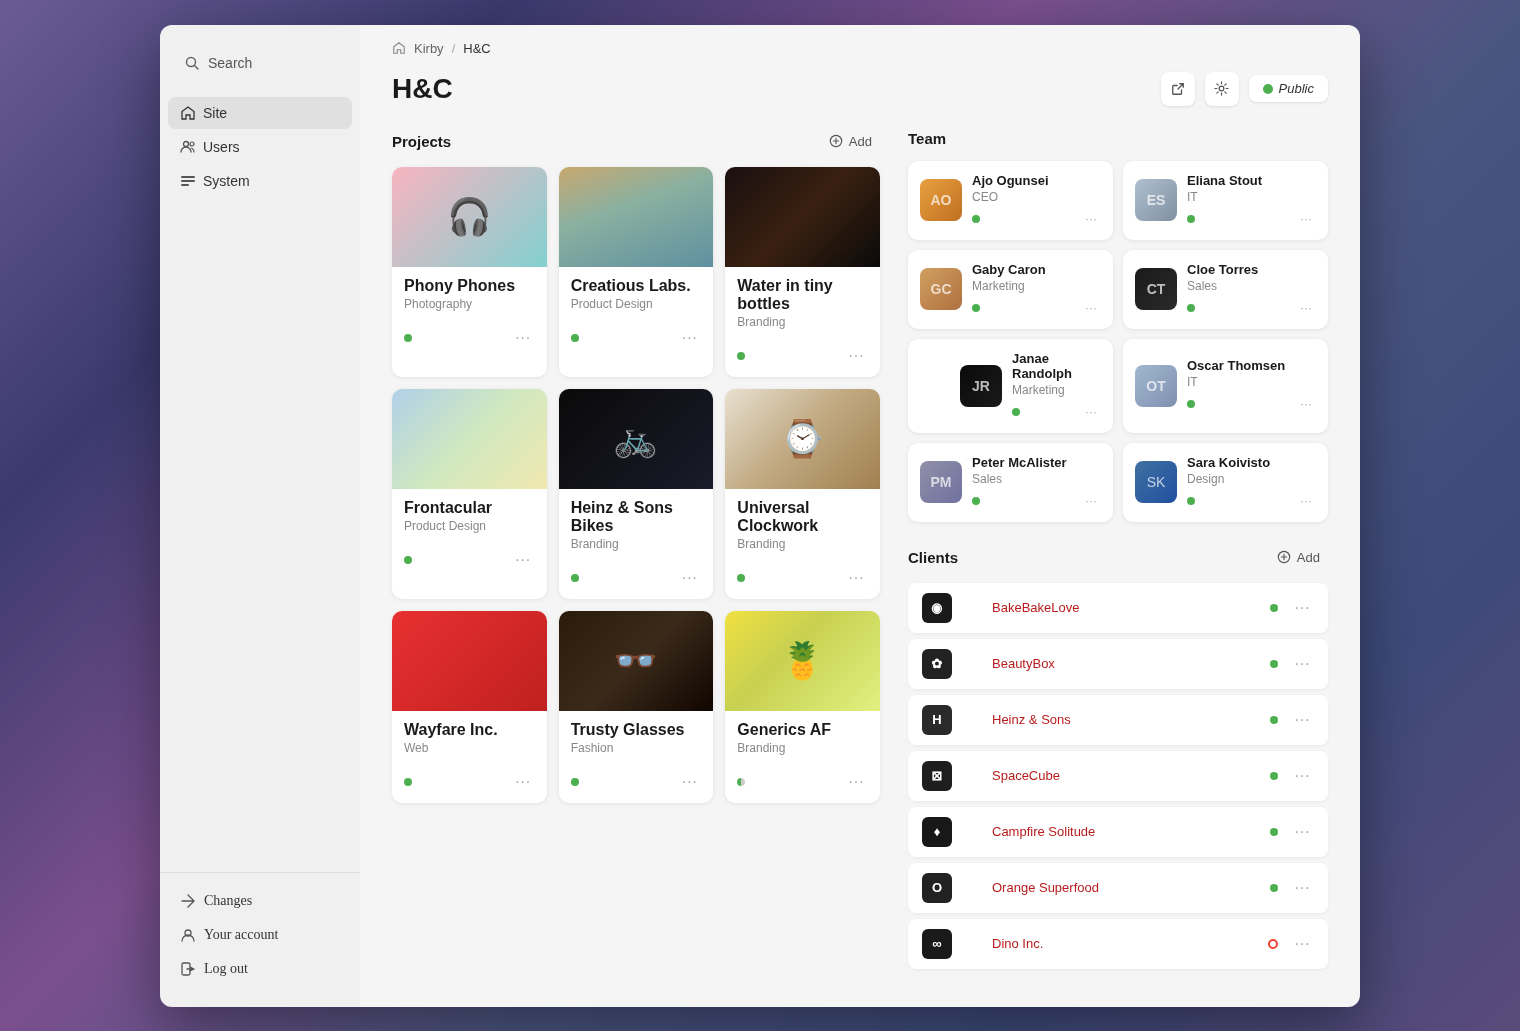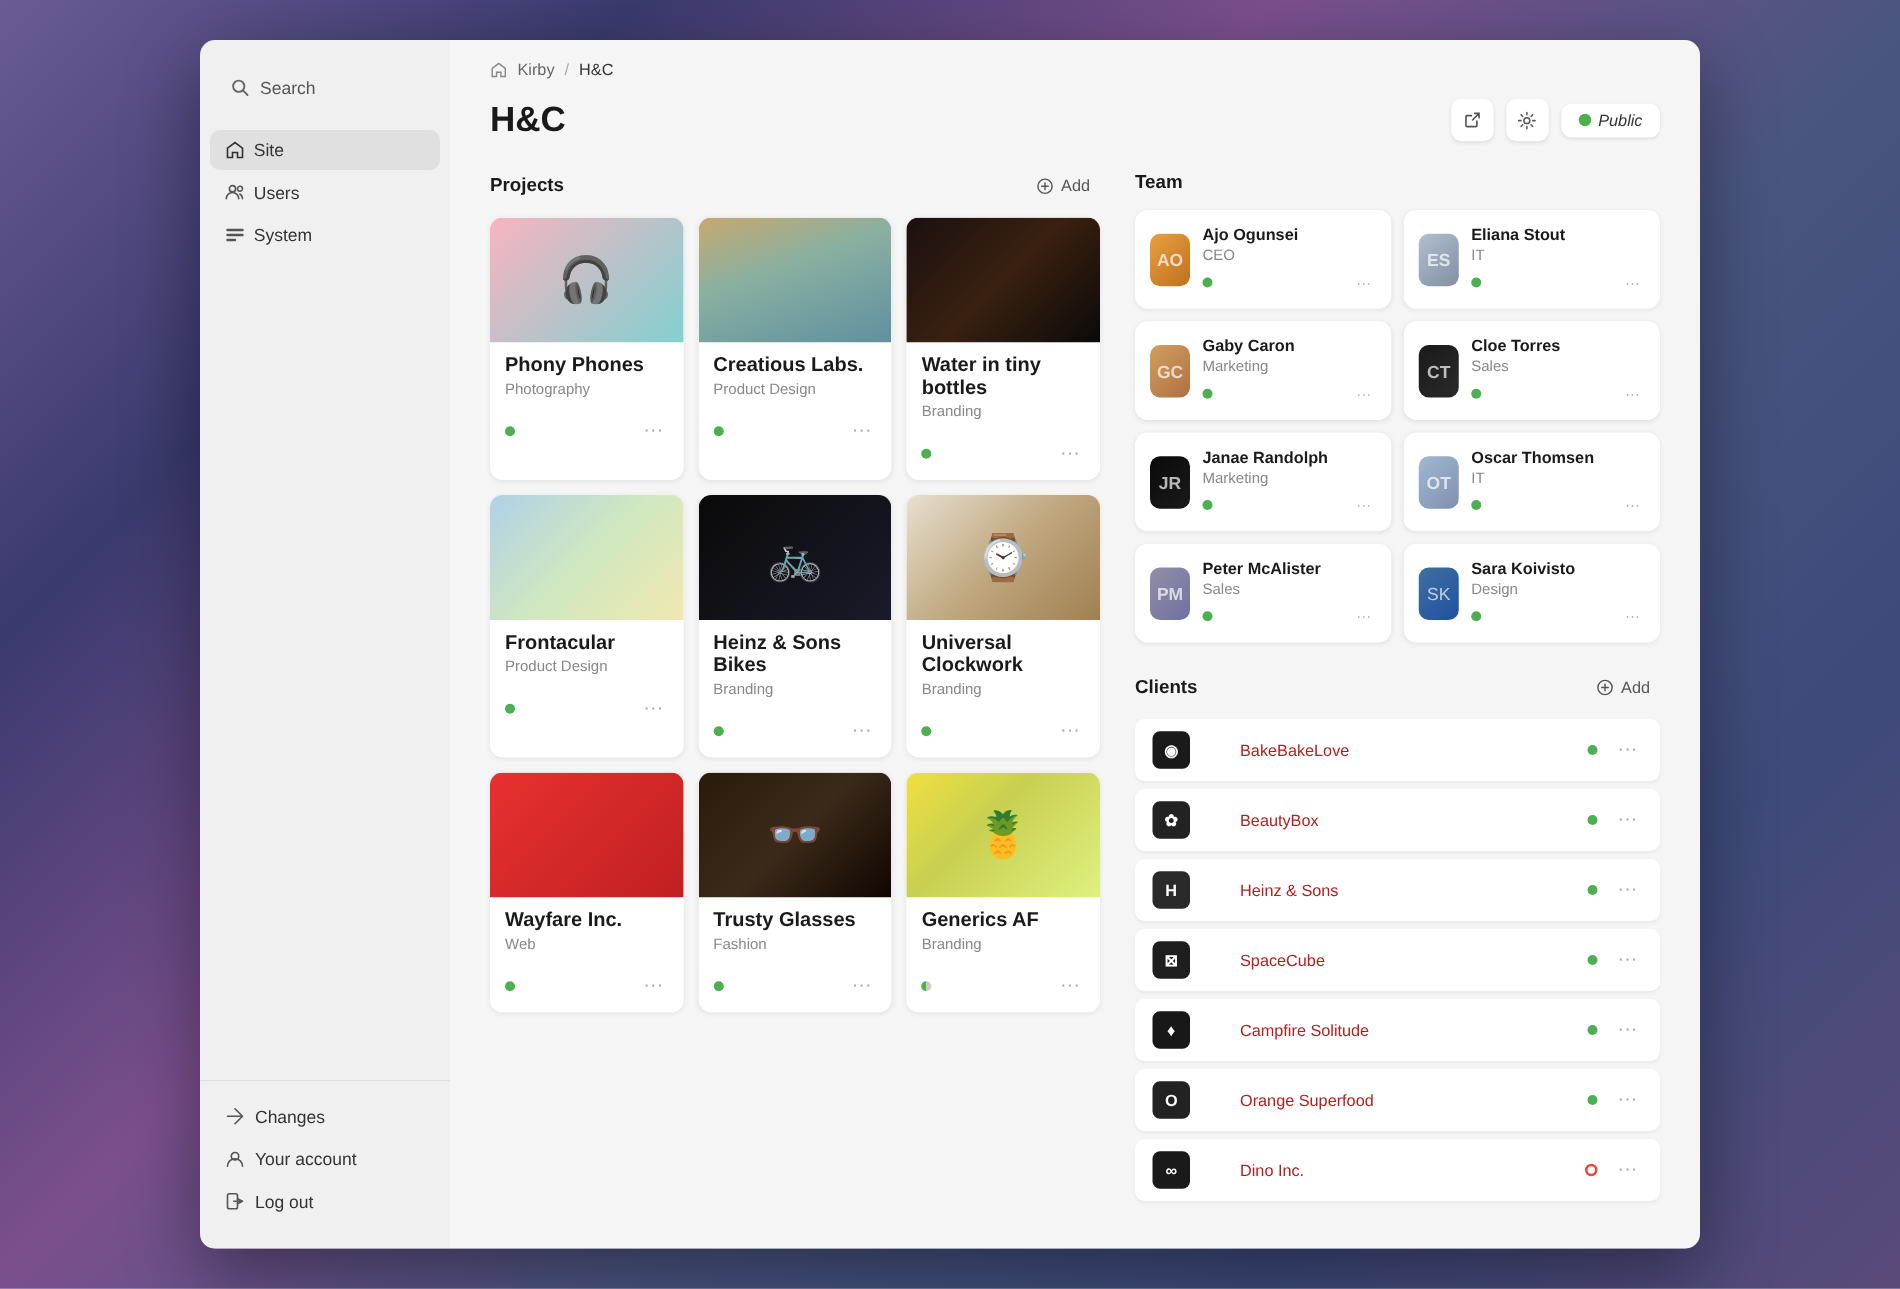--- a/index.html
+++ b/index.html
@@ -66,20 +66,21 @@
     .sidebar-bottom-item {
       display: flex;
       align-items: center;
       gap: 8px;
       padding: 8px 12px;
       border-radius: 8px;
       cursor: pointer;
       font-size: 14px;
       color: #333;
       margin-bottom: 2px;
+      font-family: Liberation Serif, serif;
     }
 
     
     .main {
       flex: 1;
       background: #f5f5f5;
       overflow-y: auto;
       display: flex;
       flex-direction: column;
     }
@@ -240,21 +241,21 @@
       border-radius: 10px;
       padding: 12px;
       display: flex;
       align-items: center;
       gap: 10px;
       box-shadow: 0 1px 4px rgba(0,0,0,0.08);
       cursor: pointer;
       position: relative;
     }
     .team-avatar {
-      width: 32px;
+      width: 42px;
       height: 42px;
       border-radius: 8px;
       background: #ddd;
       overflow: hidden;
       flex-shrink: 0;
     }
     .team-info { flex: 1; min-width: 0; }
     .team-name { font-size: 13px; font-weight: 600; color: #1a1a1a; margin-bottom: 2px; }
     .team-role { font-size: 12px; color: #888; }
     .team-footer {
@@ -572,21 +573,21 @@
     <div class="team-info">
       <div class="team-name">Cloe Torres</div>
       <div class="team-role">Sales</div>
       <div class="team-footer">
         <div class="green-dot"></div>
         <button class="more-btn" style="font-size:12px;">···</button>
       </div>
     </div>
   </div>
               <div class="team-card">
-    <div class="team-avatar" style="background:linear-gradient(135deg, #0a0a0a 0%, #1a1a1a 100%);display:flex;align-items:center;justify-content:center;color:rgba(255,255,255,0.7);font-size:14px;font-weight:600;">JR</div>
+    <div class="team-avatar" style="background:linear-gradient(135deg, #0a0a0a 0%, #1a1a1a 100%);display:flex;align-items:center;justify-content:center;color:rgba(255,255,255,0.7);font-size:14px;font-weight:600;margin-left:40px;">JR</div>
     <div class="team-info">
       <div class="team-name">Janae Randolph</div>
       <div class="team-role">Marketing</div>
       <div class="team-footer">
         <div class="green-dot"></div>
         <button class="more-btn" style="font-size:12px;">···</button>
       </div>
     </div>
   </div>
               <div class="team-card">

